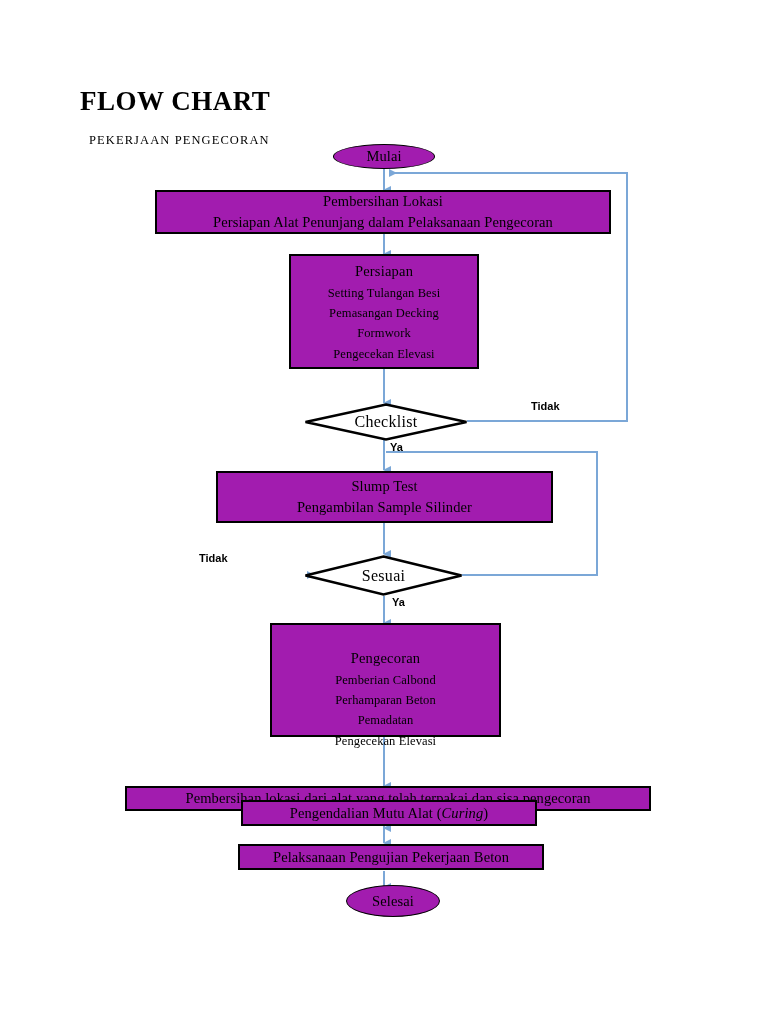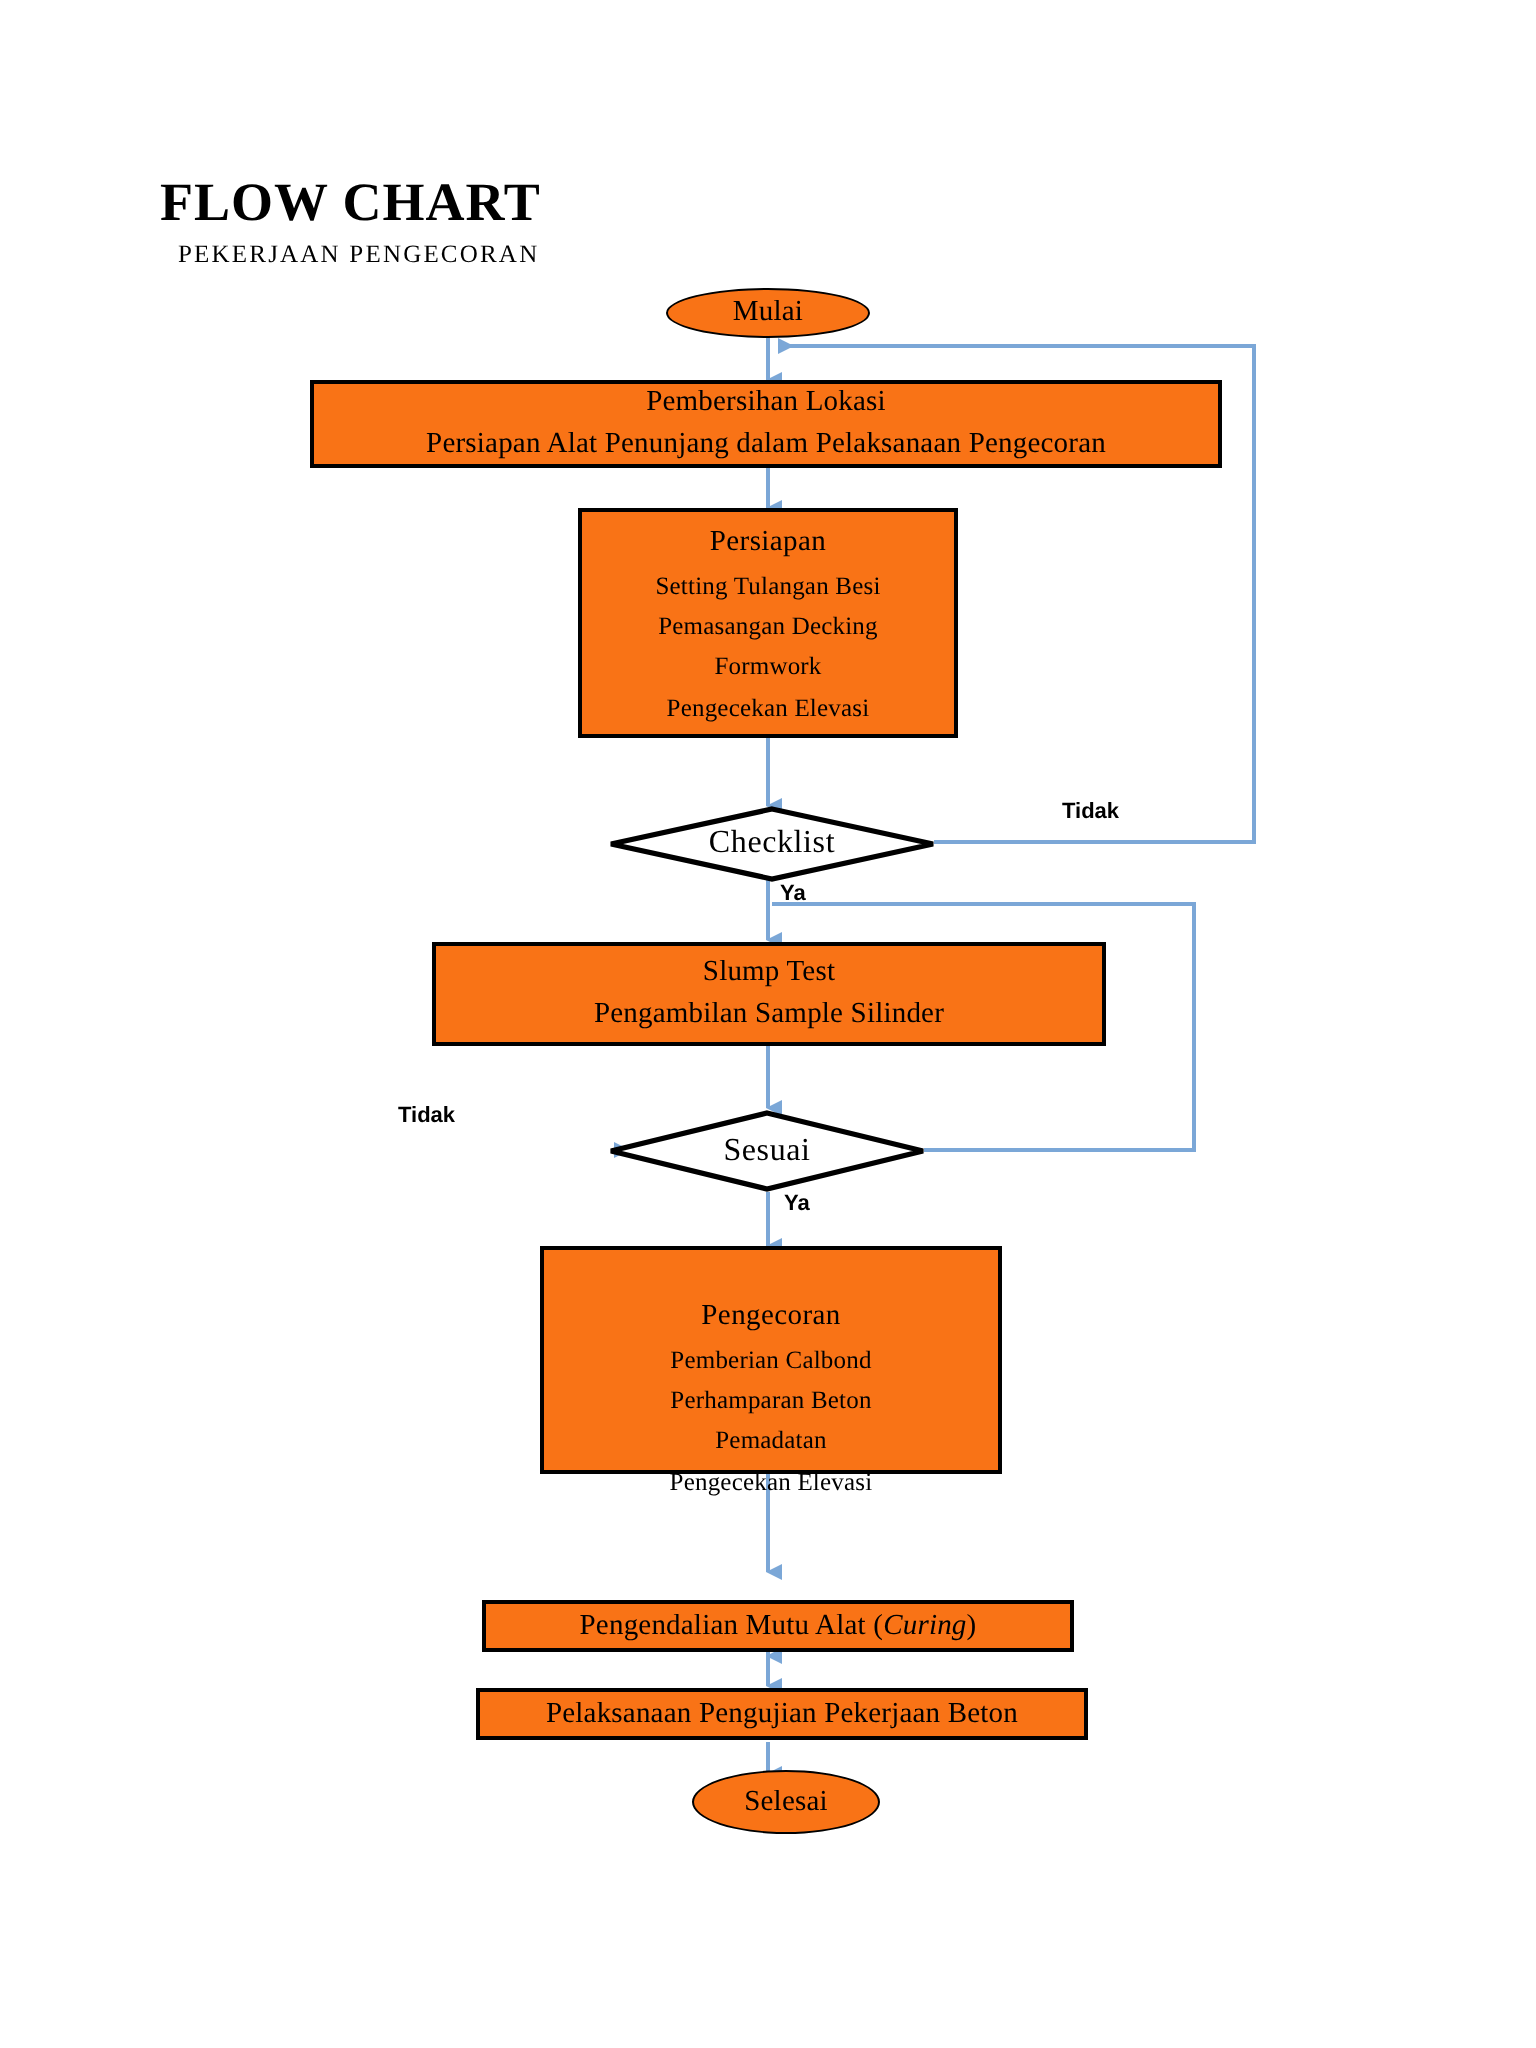--- a/index.html
+++ b/index.html
@@ -25,35 +25,35 @@
   
   #title {
     left: 80px; top: 86px;
     font-size: 27px;
     font-weight: bold;
     letter-spacing: 0.5px;
     color: #000;
     font-family: "Liberation Serif", "DejaVu Serif", serif;
   }
   #subtitle {
-    left: 89px; top: 120px;
+    left: 89px; top: 133px;
     font-size: 12.5px;
     letter-spacing: 1.1px;
     color: #000;
     font-family: "Liberation Serif", "DejaVu Serif", serif;
   }
 
   
   #wires { position: absolute; left: 0; top: 0; width: 768px; height: 1024px; }
 
   
   .node {
     position: absolute;
     box-sizing: border-box;
-    background: #f97316;
+    background: #a21caf;
     display: flex;
     flex-direction: column;
     align-items: center;
     justify-content: center;
     text-align: center;
     color: #000;
   }
   .rect {
     border: 2px solid #000000;
   }
@@ -195,20 +195,23 @@
   <div class="edge-label" style="left:392px; top:596px;">Ya</div>
 
   <div class="node rect abs" style="left:270px; top:623px; width:231px; height:114px; justify-content:flex-start; padding-top:23px;">
     <div class="line-head">Pengecoran</div>
     <div class="line-sub">Pemberian Calbond</div>
     <div class="line-sub">Perhamparan Beton</div>
     <div class="line-sub">Pemadatan</div>
     <div class="line-sub">Pengecekan Elevasi</div>
   </div>
 
+  <div class="node rect abs" style="left:125px; top:786px; width:526px; height:25px;">
+    <div class="line-main">Pembersihan lokasi dari alat yang telah terpakai dan sisa pengecoran</div>
+  </div>
 
   <div class="node rect abs" style="left:241px; top:800px; width:296px; height:26px;">
     <div class="line-main"><span>Pengendalian Mutu Alat (</span><span class="italic">Curing</span><span>)</span></div>
   </div>
 
   <div class="node rect abs" style="left:238px; top:844px; width:306px; height:26px;">
     <div class="line-main">Pelaksanaan Pengujian Pekerjaan Beton</div>
   </div>
 
   <div class="node oval abs" style="left:346px; top:885px; width:94px; height:32px;">

